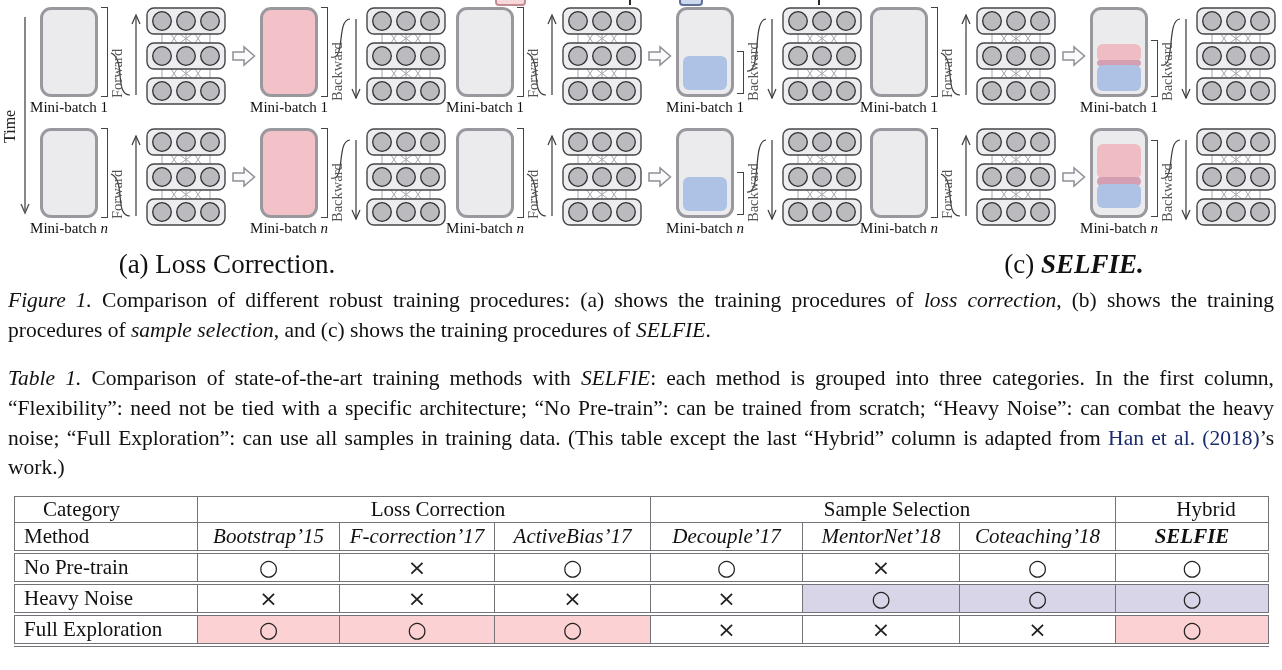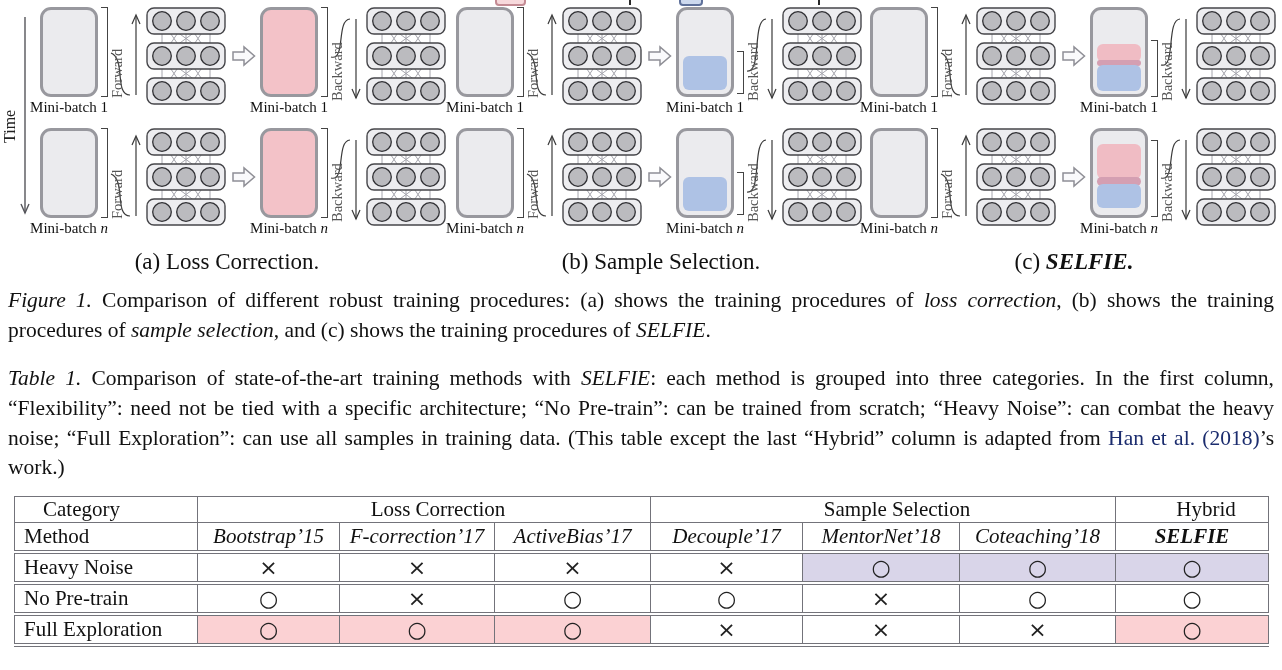--- a/index.html
+++ b/index.html
@@ -42,21 +42,21 @@
   .bracket.pcn{top:13%;height:84%;}
   .mb-label{position:absolute;top:92px;left:50%;transform:translateX(-50%);
             white-space:nowrap;font-size:15px;color:#111;}
   .mb-label .bn{font-style:italic;}
   .conn{width:34px;height:100px;flex:none;margin-right:2px;}
   .conn path,.conn line{stroke:#3a3a3a;stroke-width:1.2;fill:none;}
   .conn text{font-size:14.5px;fill:#555;font-family:"Liberation Serif",serif;}
   .nn{width:80px;height:98px;flex:none;}
   .barrow{width:24px;height:22px;flex:none;margin:38px 4px 0 6px;}
   .barrow path{fill:#fafafc;stroke:#8f8f96;stroke-width:1.5;}
-  .pcap{text-align:center;font-size:23px;margin-top:1px;}
+  .pcap{text-align:center;font-size:27px;margin-top:1px;}
   .pcap .it{font-style:italic;font-weight:bold;}
 
   
   .cap{font-size:21.5px;line-height:1.38;margin:14px 8px 0 8px;text-align:justify;}
   .cap i{font-style:italic;}
   .tabcap{margin-top:19px;}
   .cite{color:#1b2c6e;text-decoration:none;cursor:pointer;}
 
   
   table.cmp{border-collapse:collapse;margin:13px 0 0 14px;width:1254px;
@@ -246,21 +246,20 @@
           <path d="M1 64 C16 66 6 13 20 12"></path>
             <line x1="26" y1="12" x2="26" y2="91"></line>
             <path d="M22 82 L26 91 L30 82"></path>
           <text transform="translate(12 94) rotate(-90)">Backward</text>
         </svg>
         <svg class="nn" viewBox="0 0 80 98">
             <use href="#nn-sym"></use>
           </svg>
       </div>
     </div>
-    <div class="pcap"><span>(b)</span> <span>Sample Selection.</span></div>
   </div>
 
   <div class="panel panel-c">
     <div class="rows">
       <div class="fig-row">
         <div class="mb-unit">
           <div class="mb-rect"></div>
           <div class="bracket full"></div>
           <div class="mb-label"><span>Mini-batch</span> <span>1</span></div>
         </div>
@@ -363,38 +362,38 @@
       <td class="lab">Method</td>
       <td class="mth">Bootstrap’15</td>
       <td class="mth">F-correction’17</td>
       <td class="mth">ActiveBias’17</td>
       <td class="mth">Decouple’17</td>
       <td class="mth">MentorNet’18</td>
       <td class="mth">Coteaching’18</td>
       <td class="mth selfie">SELFIE</td>
     </tr>
     <tr class="body">
+      <td class="lab">No Pre-train</td>
+      <td class="sym">○</td>
+      <td class="sym">×</td>
+      <td class="sym">○</td>
+      <td class="sym">○</td>
+      <td class="sym">×</td>
+      <td class="sym">○</td>
+      <td class="sym">○</td>
+    </tr>
+    <tr class="body">
       <td class="lab">Heavy Noise</td>
       <td class="sym">×</td>
       <td class="sym">×</td>
       <td class="sym">×</td>
       <td class="sym">×</td>
       <td class="sym hl-p">○</td>
       <td class="sym hl-p">○</td>
       <td class="sym hl-p">○</td>
-    </tr>
-    <tr class="body">
-      <td class="lab">No Pre-train</td>
-      <td class="sym">○</td>
-      <td class="sym">×</td>
-      <td class="sym">○</td>
-      <td class="sym">○</td>
-      <td class="sym">×</td>
-      <td class="sym">○</td>
-      <td class="sym">○</td>
     </tr>
     <tr class="body">
       <td class="lab">Full Exploration</td>
       <td class="sym hl-r">○</td>
       <td class="sym hl-r">○</td>
       <td class="sym hl-r">○</td>
       <td class="sym">×</td>
       <td class="sym">×</td>
       <td class="sym">×</td>
       <td class="sym hl-r">○</td>

